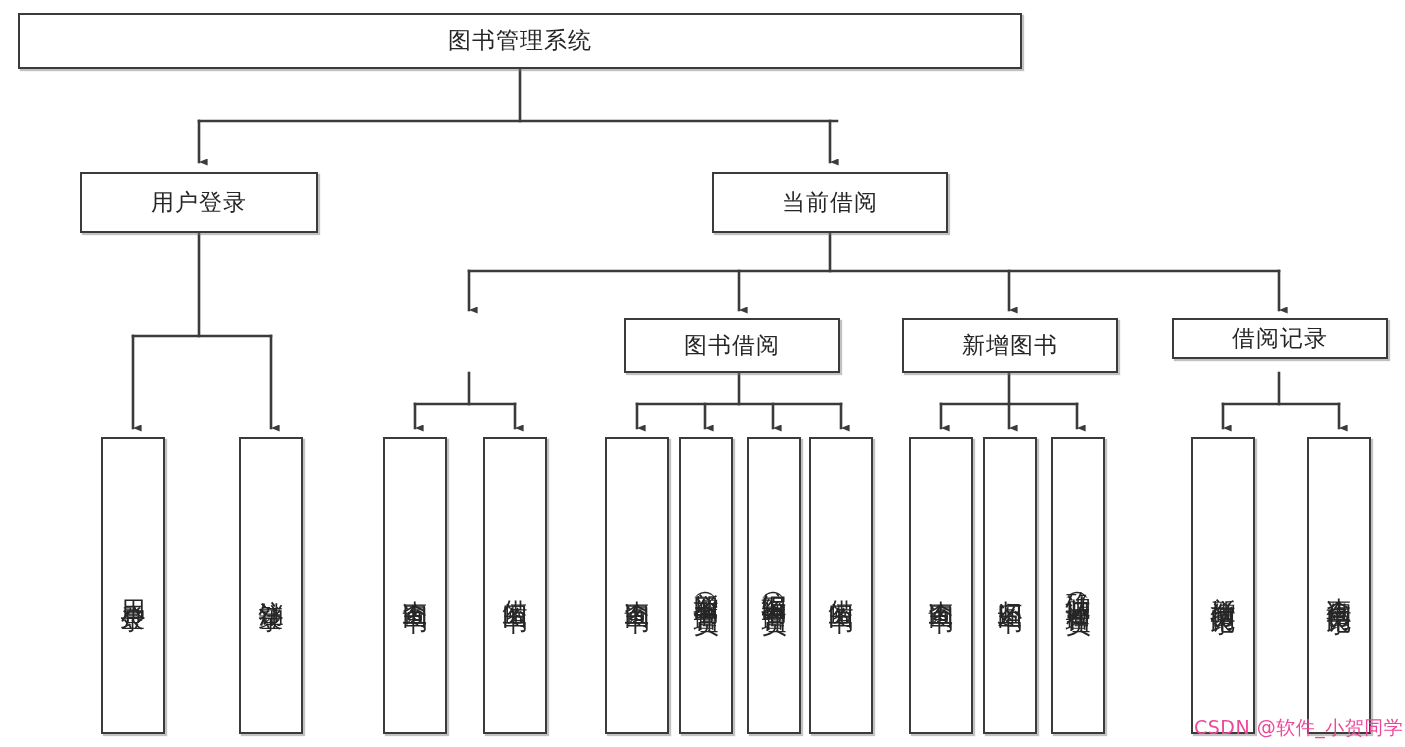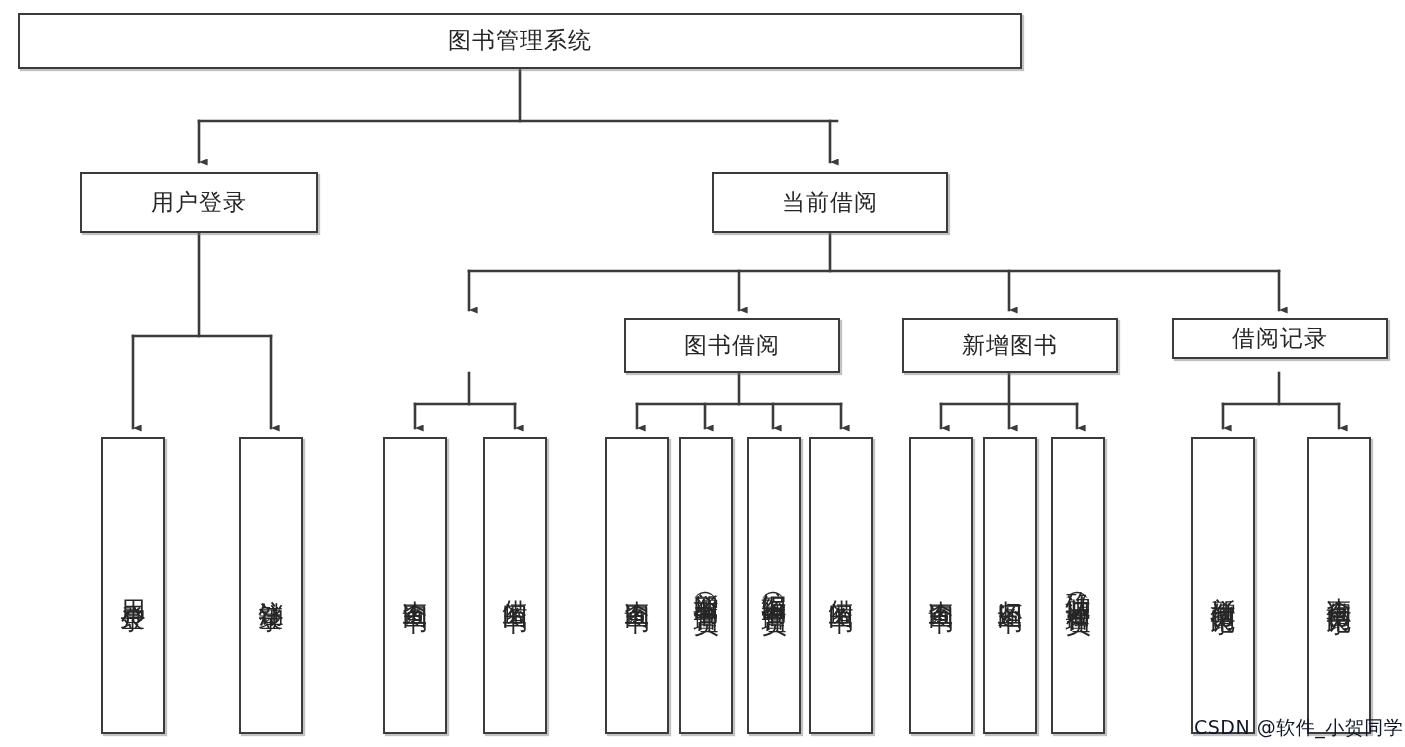--- a/index.html
+++ b/index.html
@@ -54,21 +54,21 @@
     font-size: 25px;
     line-height: 1.08;
     letter-spacing: 3px;
     color: #262626;
     white-space: nowrap;
     text-align: center;
   }
   .watermark {
     position: absolute;
     font-size: 19px;
-    color: #0f172a;
+    color: #ec4899;
     white-space: nowrap;
     letter-spacing: 0.5px;
     font-family: "DejaVu Sans", "Liberation Sans", sans-serif;
   }
 </style>
 </head>
 <body>
 
 <div id="diagram-root">
 

